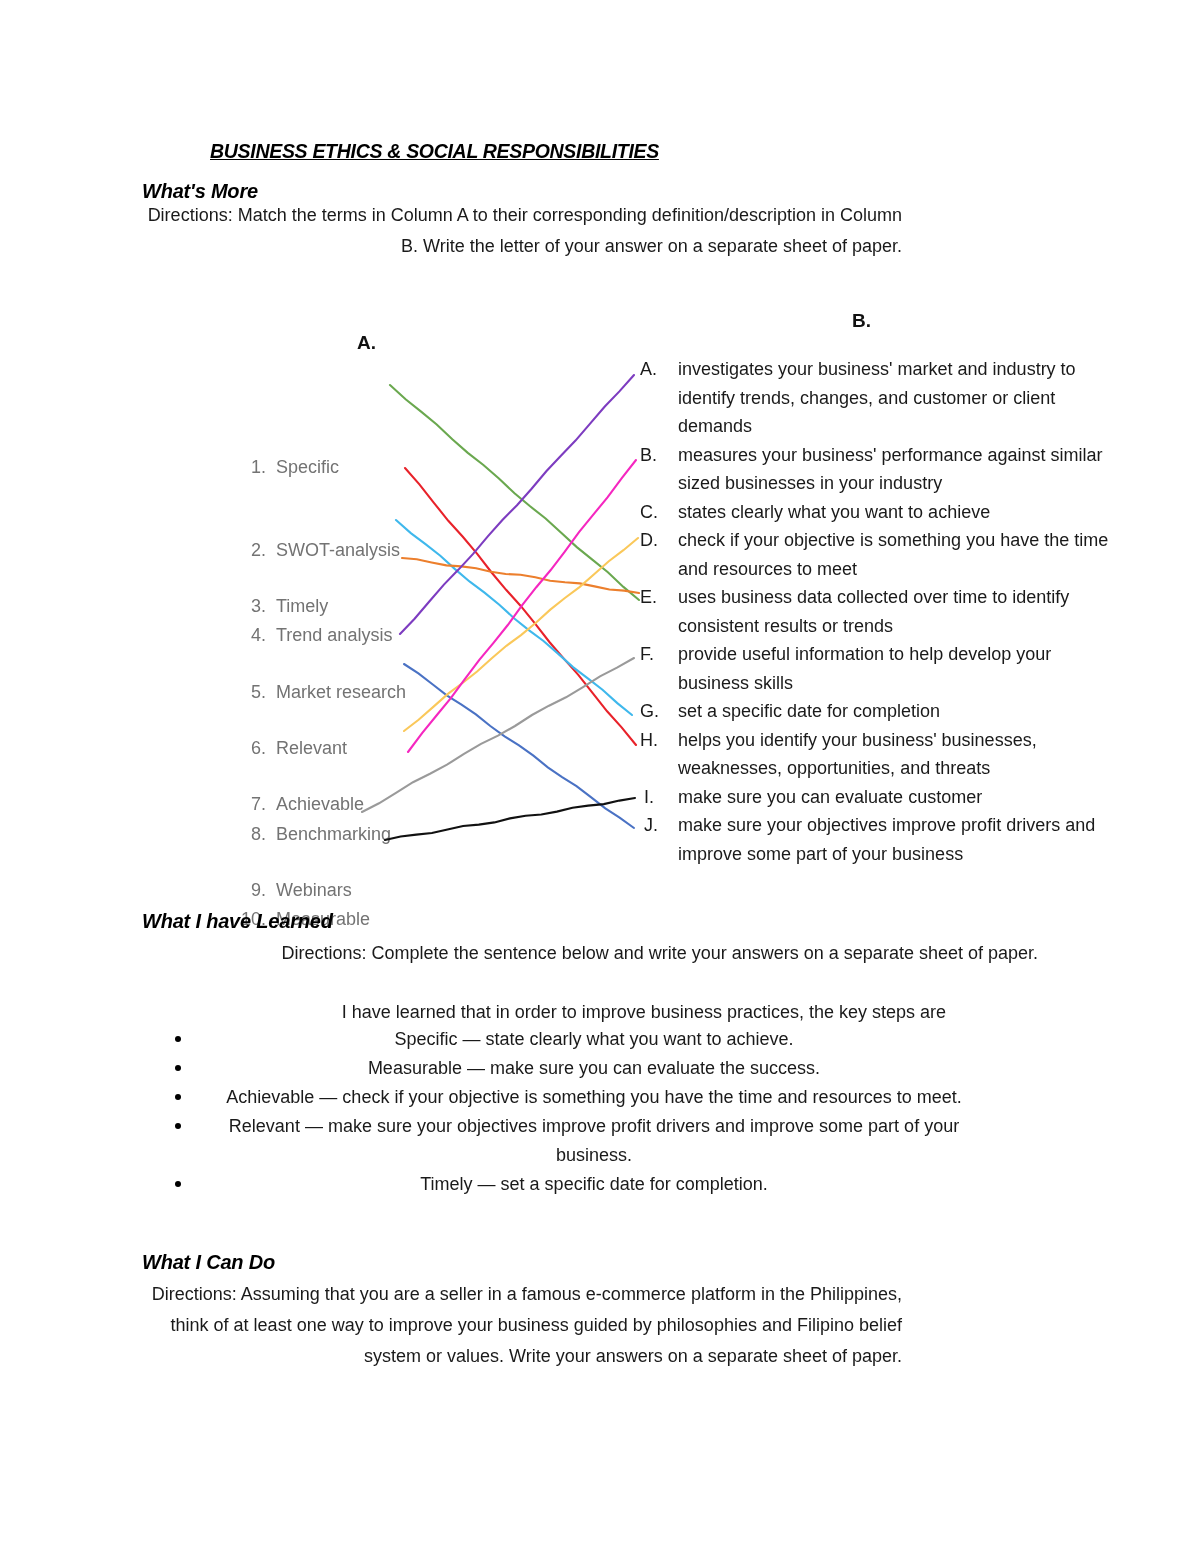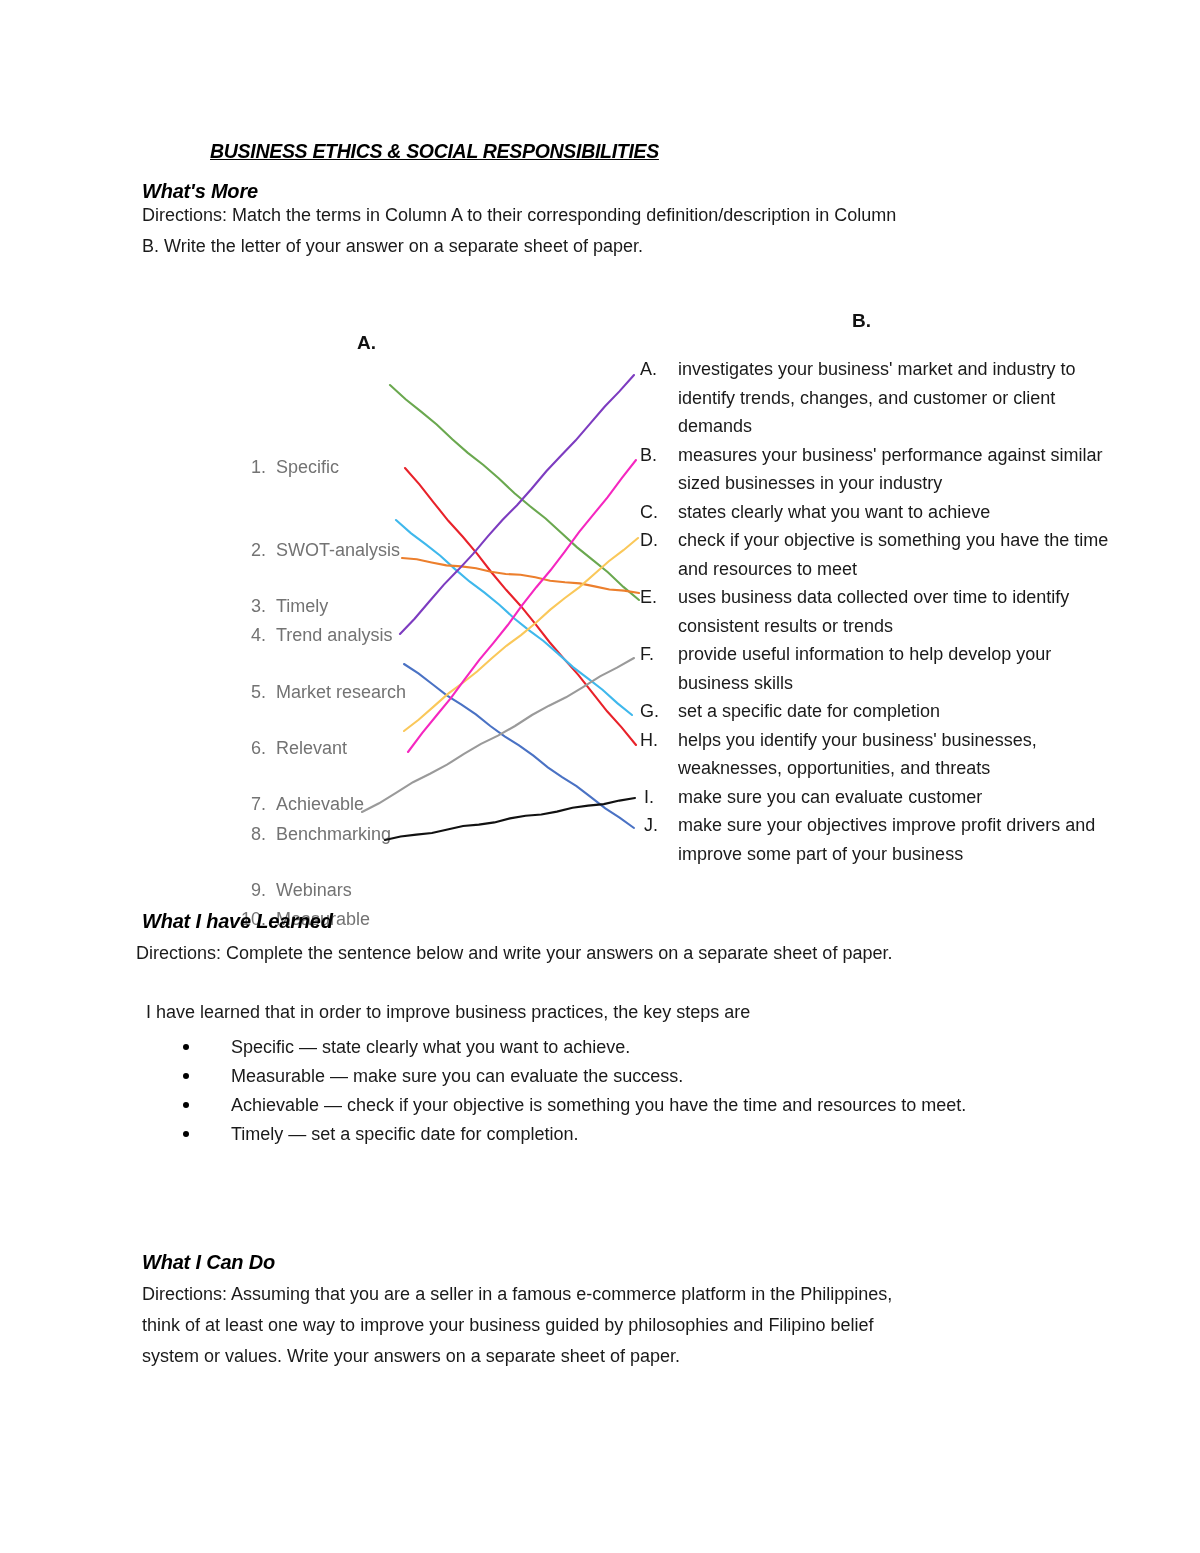--- a/index.html
+++ b/index.html
@@ -42,23 +42,24 @@
   }
   .head-whats-more { left: 142px; top: 170px; margin-top: 10px; }
   .head-learned    { left: 142px; top: 910px; }
   .head-can-do     { left: 142px; top: 1251px; }
 
   .para {
     position: absolute;
     font-size: 18px;
     line-height: 31px;
     color: #1a1a1a;
+    text-align: right;
   }
   .p-directions-1 { left: 142px; top: 200px; width: 760px; }
-  .p-directions-2 { left: 136px; top: 938px; width: 880px; }
+  .p-directions-2 { left: 158px; top: 938px; width: 880px; }
   .p-directions-3 { left: 142px; top: 1279px; width: 760px; }
   .p-lead-in      { left: 146px; top: 997px; width: 800px; }
 
   
   .match-area {
     position: absolute;
     left: 0;
     top: 300px;
     width: 1200px;
     height: 580px;
@@ -123,23 +124,24 @@
     height: 580px;
     pointer-events: none;
   }
 
   
   .bullets {
     position: absolute;
     left: 175px;
     top: 1025px;
     width: 790px;
-    margin: 8px;
+    margin: 0;
     padding: 0;
     list-style: none;
+    text-align: center;
   }
   .bullets li {
     position: relative;
     font-size: 18px;
     line-height: 29px;
     color: #1a1a1a;
     padding-left: 48px;
     margin-bottom: 0;
   }
   .bullets li .dot {
@@ -264,20 +266,24 @@
     <li>
       <span class="dot"></span>
       <span>Measurable — make sure you can evaluate the success.</span>
     </li>
     <li>
       <span class="dot"></span>
       <span>Achievable — check if your objective is something you have the time and resources to meet.</span>
     </li>
     <li>
       <span class="dot"></span>
+      <span>Relevant — make sure your objectives improve profit drivers and improve some part of your business.</span>
+    </li>
+    <li>
+      <span class="dot"></span>
       <span>Timely — set a specific date for completion.</span>
     </li>
   </ul>
 
   <div class="section-head head-can-do">What I Can Do</div>
 
   <div class="para p-directions-3">Directions: Assuming that you are a seller in a famous e-commerce platform in the Philippines, think of at least one way to improve your business guided by philosophies and Filipino belief system or values. Write your answers on a separate sheet of paper.</div>
 
 </div>
 

